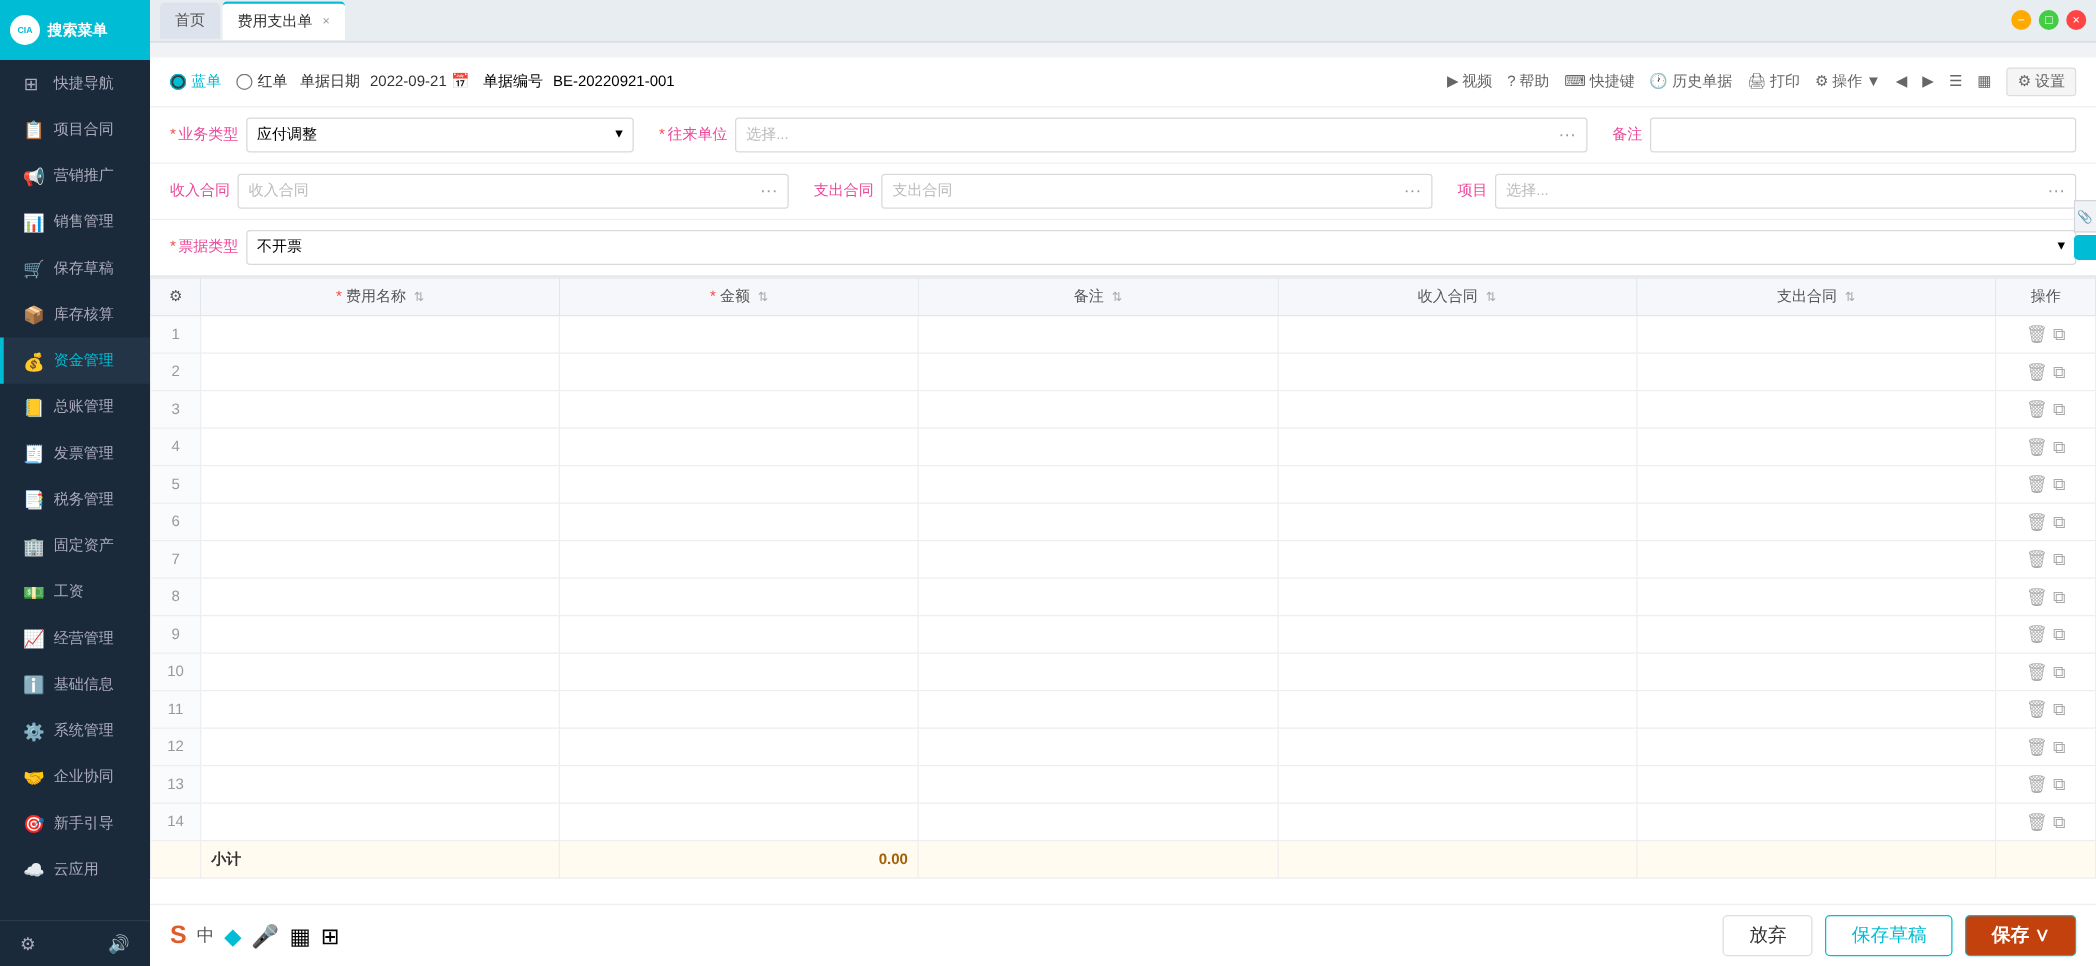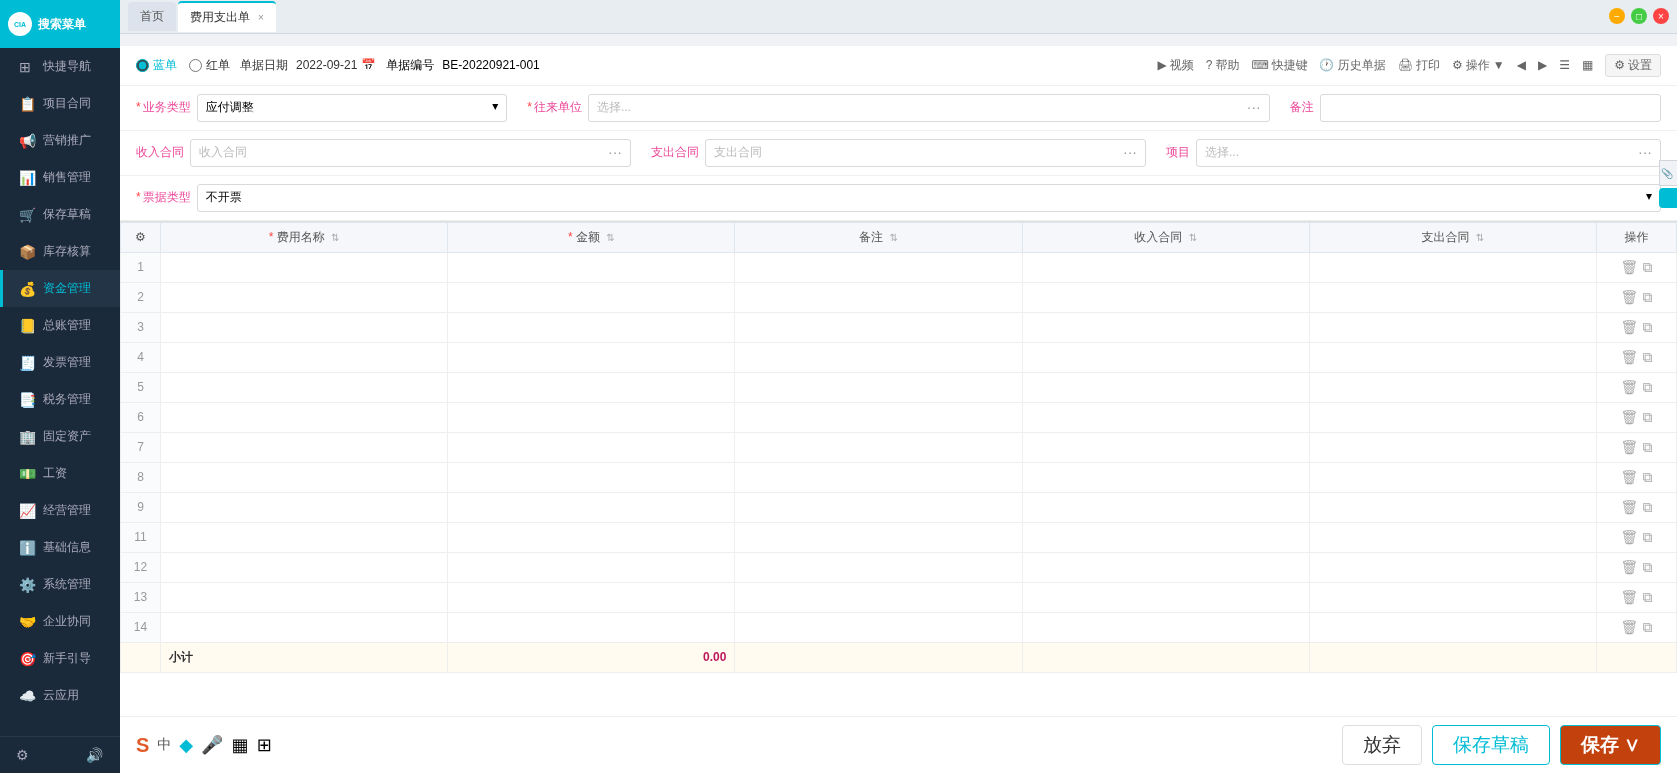--- a/index.html
+++ b/index.html
@@ -62,30 +62,30 @@
     .table-area { flex: 1; overflow: auto; border-top: 1px solid #e0e0e0; }
     table { width: 100%; border-collapse: collapse; table-layout: fixed; }
     table thead { background: #f5f7fa; position: sticky; top: 0; z-index: 2; }
     table thead th { border: 1px solid #e0e6ed; padding: 6px 8px; text-align: center; font-size: 12px; color: #555; font-weight: normal; white-space: nowrap; }
     table thead th.col-gear { width: 40px; text-align: center; }
     table thead th.col-ops { width: 80px; text-align: center; }
     table thead th .sort-arrows { color: #aaa; font-size: 10px; margin-left: 3px; }
     table tbody tr td { border: 1px solid #eee; padding: 4px 8px; height: 30px; font-size: 12px; color: #333; }
     table tbody tr td.row-num { color: #999; text-align: center; background: #fafbfc; width: 30px; }
     table tbody tr.subtotal td { background: #fffbf0; font-weight: bold; }
-    table tbody tr.subtotal td.amount { color: #be185d; text-align: right; }
+    table tbody tr.subtotal td.amount { color: #a16207; text-align: right; }
     .ops-cell { display: flex; gap: 4px; justify-content: center; align-items: center; }
     .icon-btn { cursor: pointer; color: #aaa; font-size: 14px; }
 
     
     .bottom-bar { display: flex; align-items: center; justify-content: space-between; padding: 8px 16px; border-top: 1px solid #eee; background: white; flex-shrink: 0; }
     .bottom-icons { display: flex; gap: 8px; align-items: center; }
     .bottom-icon { font-size: 18px; cursor: pointer; }
     .bottom-actions { display: flex; gap: 10px; }
-    .btn { padding: 6px 20px; border-radius: 4px; font-size: 19px; cursor: pointer; border: 1px solid #ddd; }
+    .btn { padding: 6px 20px; border-radius: 4px; font-size: 15px; cursor: pointer; border: 1px solid #ddd; }
     .btn-default { background: white; color: #333; }
     .btn-outline { background: white; color: #00bcd4; border-color: #00bcd4; }
     .btn-primary { background: #c2410c; color: white; border-color: #00bcd4; font-weight: bold; }
 
     
     ::-webkit-scrollbar { width: 6px; height: 6px; }
     ::-webkit-scrollbar-thumb { background: #ccc; border-radius: 3px; }
   </style>
 </head>
 <body>
@@ -443,20 +443,34 @@
     <td></td>
     <td></td>
     <td>
       <div class="ops-cell">
         <span class="icon-btn" title="删除">🗑</span>
         <span class="icon-btn" title="复制">⧉</span>
       </div>
     </td>
   </tr>
             <tr>
+    <td class="row-num">10</td>
+    <td></td>
+    <td></td>
+    <td></td>
+    <td></td>
+    <td></td>
+    <td>
+      <div class="ops-cell">
+        <span class="icon-btn" title="删除">🗑</span>
+        <span class="icon-btn" title="复制">⧉</span>
+      </div>
+    </td>
+  </tr>
+            <tr>
     <td class="row-num">11</td>
     <td></td>
     <td></td>
     <td></td>
     <td></td>
     <td></td>
     <td>
       <div class="ops-cell">
         <span class="icon-btn" title="删除">🗑</span>
         <span class="icon-btn" title="复制">⧉</span>

